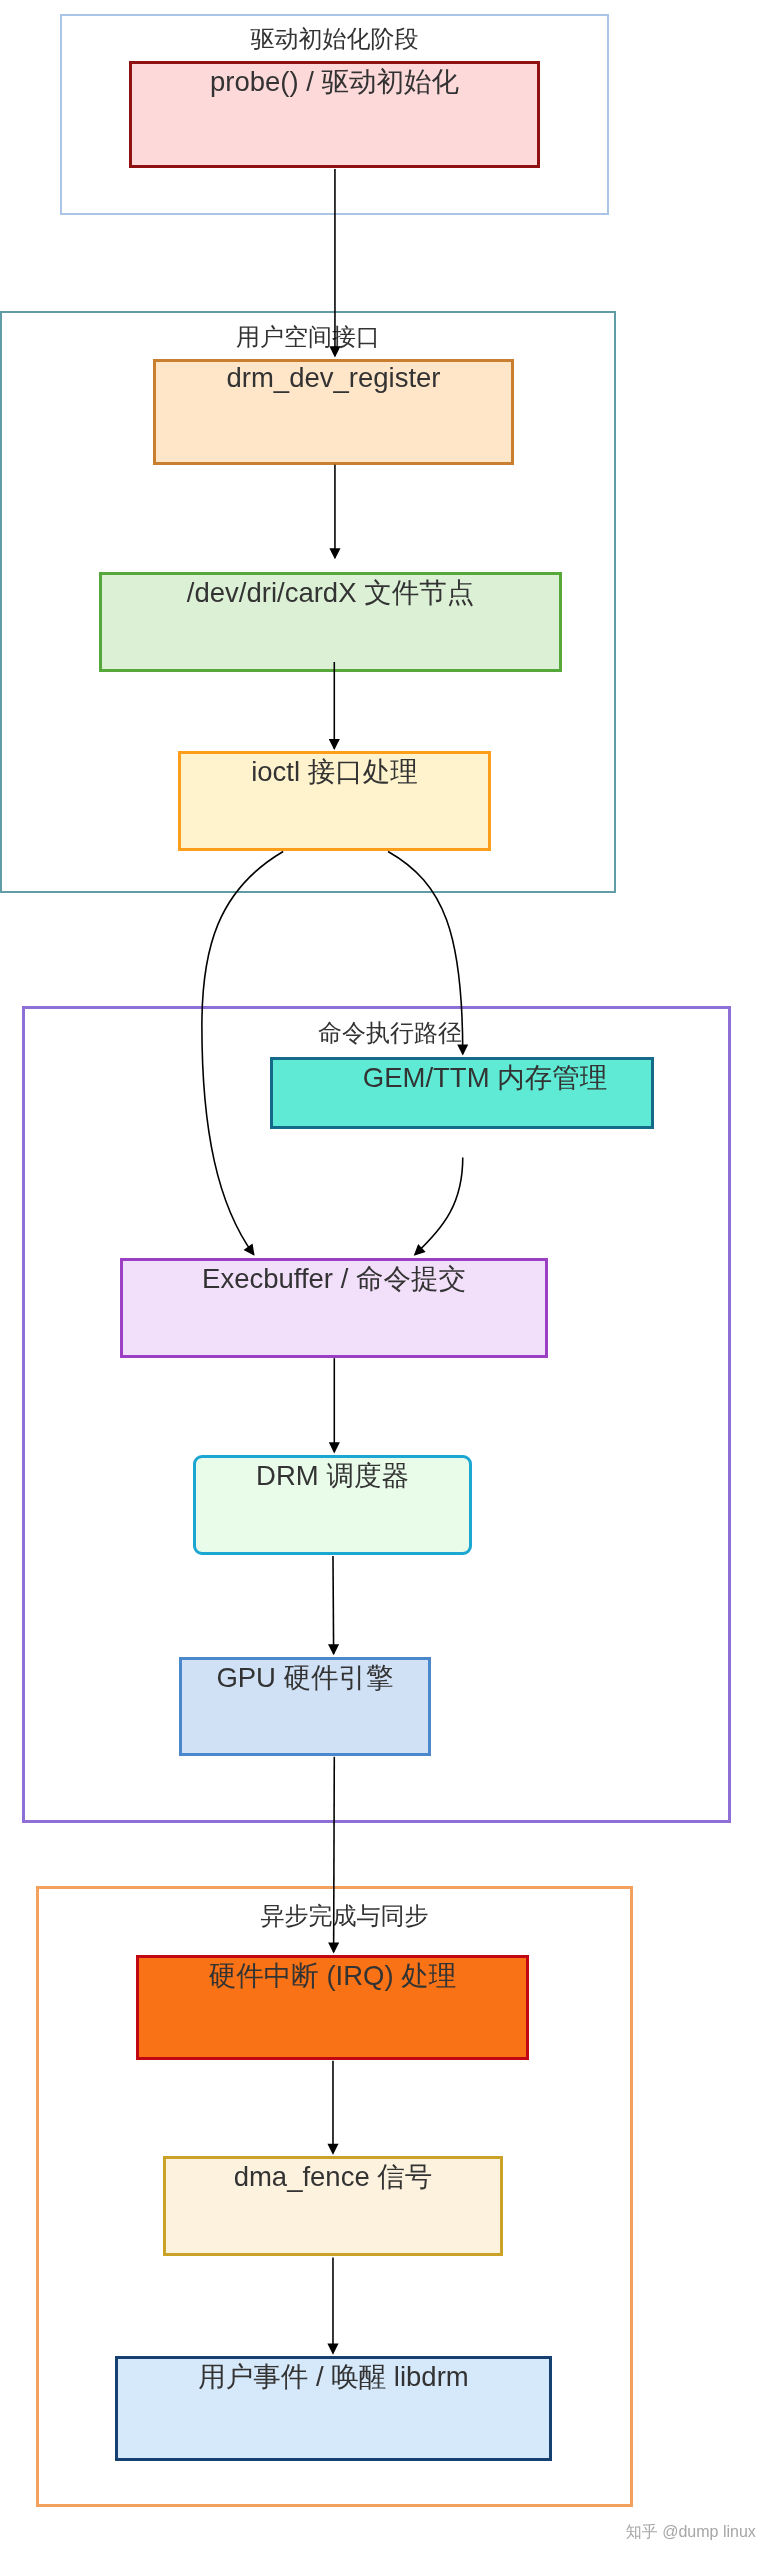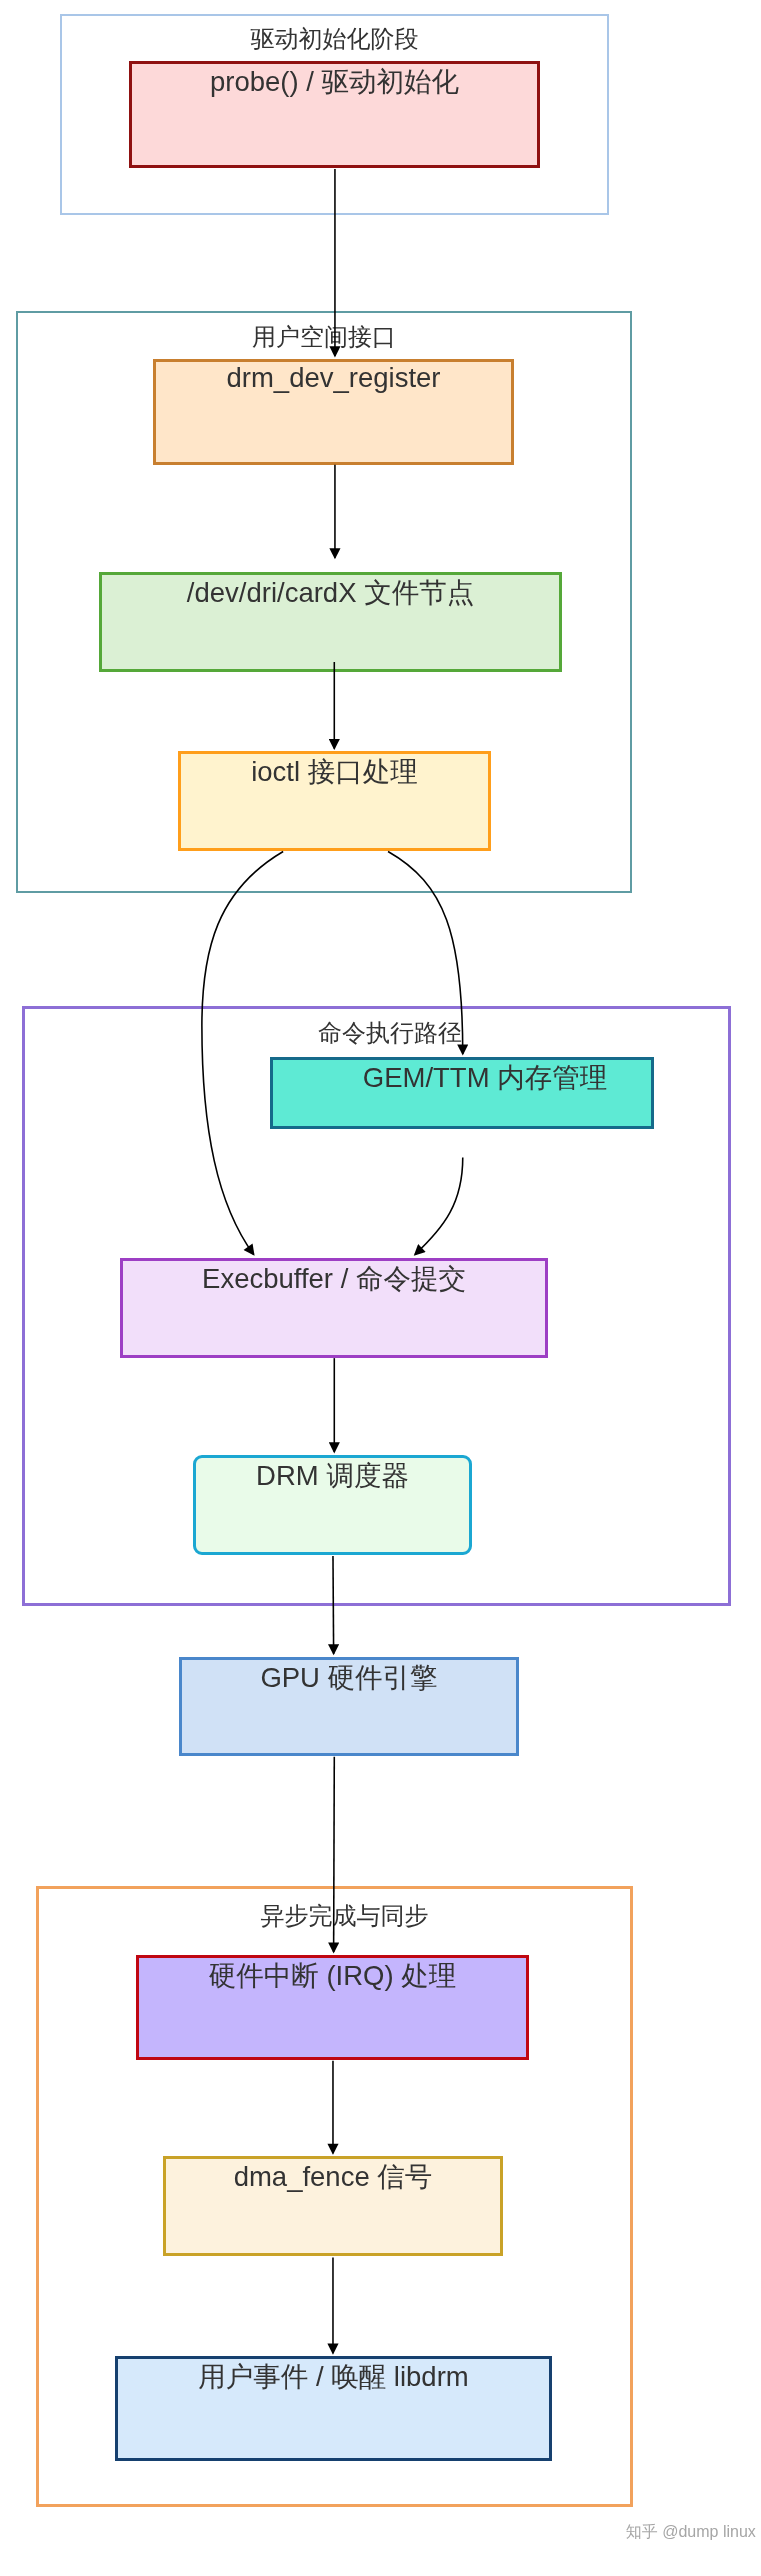--- a/index.html
+++ b/index.html
@@ -67,25 +67,25 @@
 </style>
 </head>
 <body>
 
 <div id="canvas">
 
   <div class="group" style="left: 60px; top: 14.4px; width: 549px; height: 201px; border-width: 2.6px; border-color: rgb(169, 198, 232);">
     <div class="group-title" style="padding-top:6.6px;">驱动初始化阶段</div>
   </div>
 
-  <div class="group" style="left: 16px; top: 311px; width: 616px; height: 582px; border-width: 2.6px; border-color: rgb(95, 156, 163);">
+  <div class="group" style="left: 0; top: 311px; width: 616px; height: 582px; border-width: 2.6px; border-color: rgb(95, 156, 163);">
     <div class="group-title" style="padding-top:7.9px;">用户空间接口</div>
   </div>
 
-  <div class="group" style="left: 21.6px; top: 1006px; width: 709px; height: 600px; border-width: 3.9px; border-color: rgb(141, 111, 214); padding-left: 28px;">
+  <div class="group" style="left: 21.6px; top: 1006px; width: 709px; height: 817px; border-width: 3.9px; border-color: rgb(141, 111, 214); padding-left: 28px;">
     <div class="group-title" style="padding-top:7.9px;">命令执行路径</div>
   </div>
 
   <div class="group" style="left: 36px; top: 1886px; width: 597px; height: 621px; border-width: 3.9px; border-color: rgb(242, 162, 92); padding-left: 20px;">
     <div class="group-title" style="padding-top:10.5px;">异步完成与同步</div>
   </div>
 
   <div class="node" style="left: 129px; top: 61px; width: 411px; height: 107px; background: rgb(253, 217, 217); border-color: rgb(143, 17, 17);">
     <span class="node-label">probe() / 驱动初始化</span>
   </div>
@@ -107,25 +107,25 @@
   </div>
 
   <div class="node" style="left: 120px; top: 1258px; width: 428px; height: 100px; border-width: 3.9px; background: rgb(242, 223, 250); border-color: rgb(157, 63, 196);">
     <span class="node-label">Execbuffer / 命令提交</span>
   </div>
 
   <div class="node" style="left: 193px; top: 1455px; width: 279px; height: 100px; background: rgb(233, 251, 233); border-color: rgb(27, 167, 210); border-radius: 9px;">
     <span class="node-label">DRM 调度器</span>
   </div>
 
-  <div class="node" style="left: 179px; top: 1657px; width: 340px; height: 99px; background: rgb(208, 225, 246); border-color: rgb(74, 135, 203);">
+  <div class="node" style="left: 179px; top: 1657px; width: 252px; height: 99px; background: rgb(208, 225, 246); border-color: rgb(74, 135, 203);">
     <span class="node-label">GPU 硬件引擎</span>
   </div>
 
-  <div class="node" style="left: 136px; top: 1955px; width: 393px; height: 105px; background: #c4b5fd; border-color: rgb(192, 7, 18);">
+  <div class="node" style="left: 136px; top: 1955px; width: 393px; height: 105px; background: #f97316; border-color: rgb(192, 7, 18);">
     <span class="node-label">硬件中断 (IRQ) 处理</span>
   </div>
 
   <div class="node" style="left: 163px; top: 2156px; width: 340px; height: 100px; border-width: 3.9px; background: rgb(253, 242, 221); border-color: rgb(201, 162, 39);">
     <span class="node-label">dma_fence 信号</span>
   </div>
 
   <div class="node" style="left: 115px; top: 2356px; width: 437px; height: 105px; background: rgb(214, 233, 251); border-color: rgb(22, 64, 111);">
     <span class="node-label">用户事件 / 唤醒 libdrm</span>
   </div>

